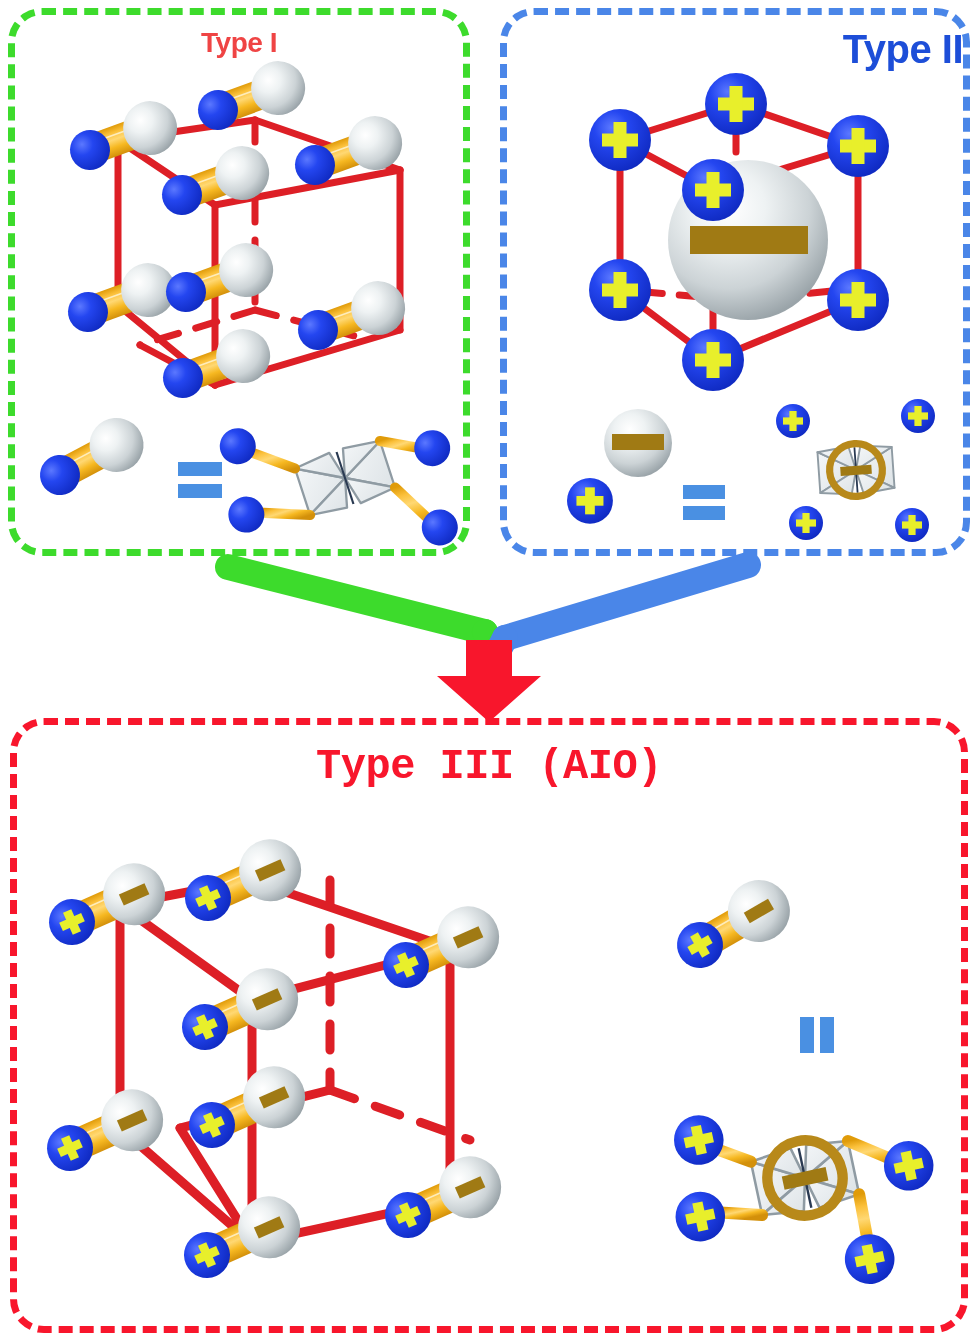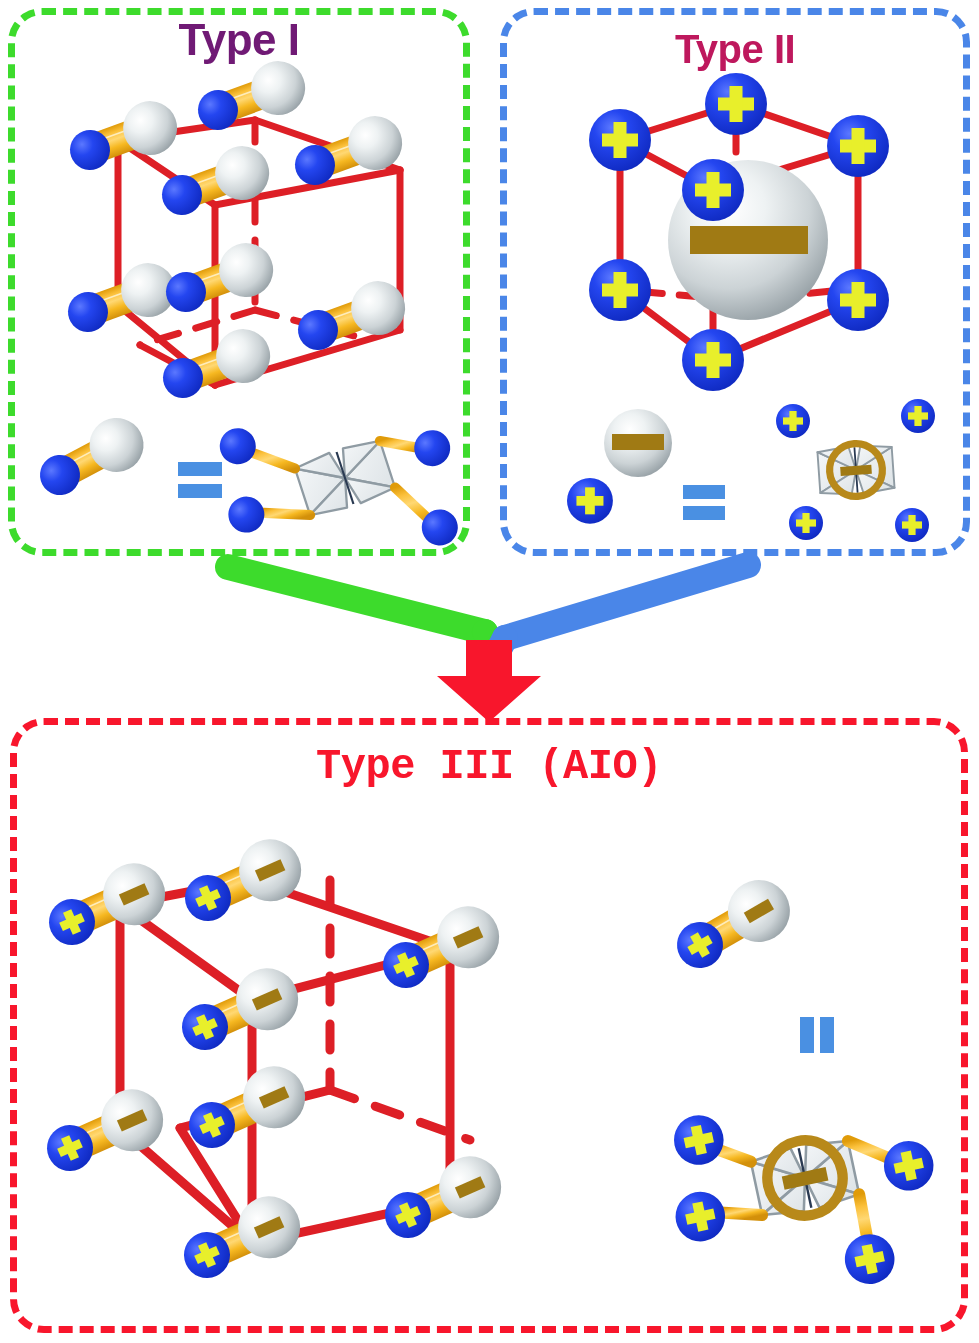--- a/index.html
+++ b/index.html
@@ -3,22 +3,22 @@
 <meta charset="utf-8">
 <style>
   html,body{margin:0;padding:0;background:#ffffff;}
   body{width:979px;height:1343px;position:relative;overflow:hidden;
        font-family:"Liberation Sans","DejaVu Sans",sans-serif;}
   .panel{position:absolute;box-sizing:border-box;border-style:dashed;background:transparent;}
   #panel-type1{left:8px;top:8px;width:462px;height:548px;border-width:7px;border-color:#3ddb2c;border-radius:34px;}
   #panel-type2{left:500px;top:8px;width:470px;height:548px;border-width:7px;border-color:#4a86e8;border-radius:34px;}
   #panel-type3{left:10px;top:718px;width:958px;height:615px;border-width:7px;border-color:#f8162c;border-radius:34px;font-family:Liberation Mono, monospace;}
   .ptitle{position:absolute;width:100%;text-align:center;font-weight:bold;letter-spacing:-0.5px;}
-  #title-type1{top:0;font-size:44px;color:#701a75;}
-  #title-type2{top:12px;font-size:40px;color:#be185d;}
+  #title-type1{top:12px;font-size:28px;color:#ef4444;}
+  #title-type2{top:12px;font-size:40px;color:#1d4ed8;text-align:right;}
   #title-type3{top:18px;font-size:42px;color:#f8162c;}
   svg{position:absolute;left:0;top:0;overflow:visible;}
 </style>
 </head>
 <body>
 
 <div class="panel" id="panel-type1">
   <div class="ptitle" id="title-type1">Type I</div>
 </div>
 

